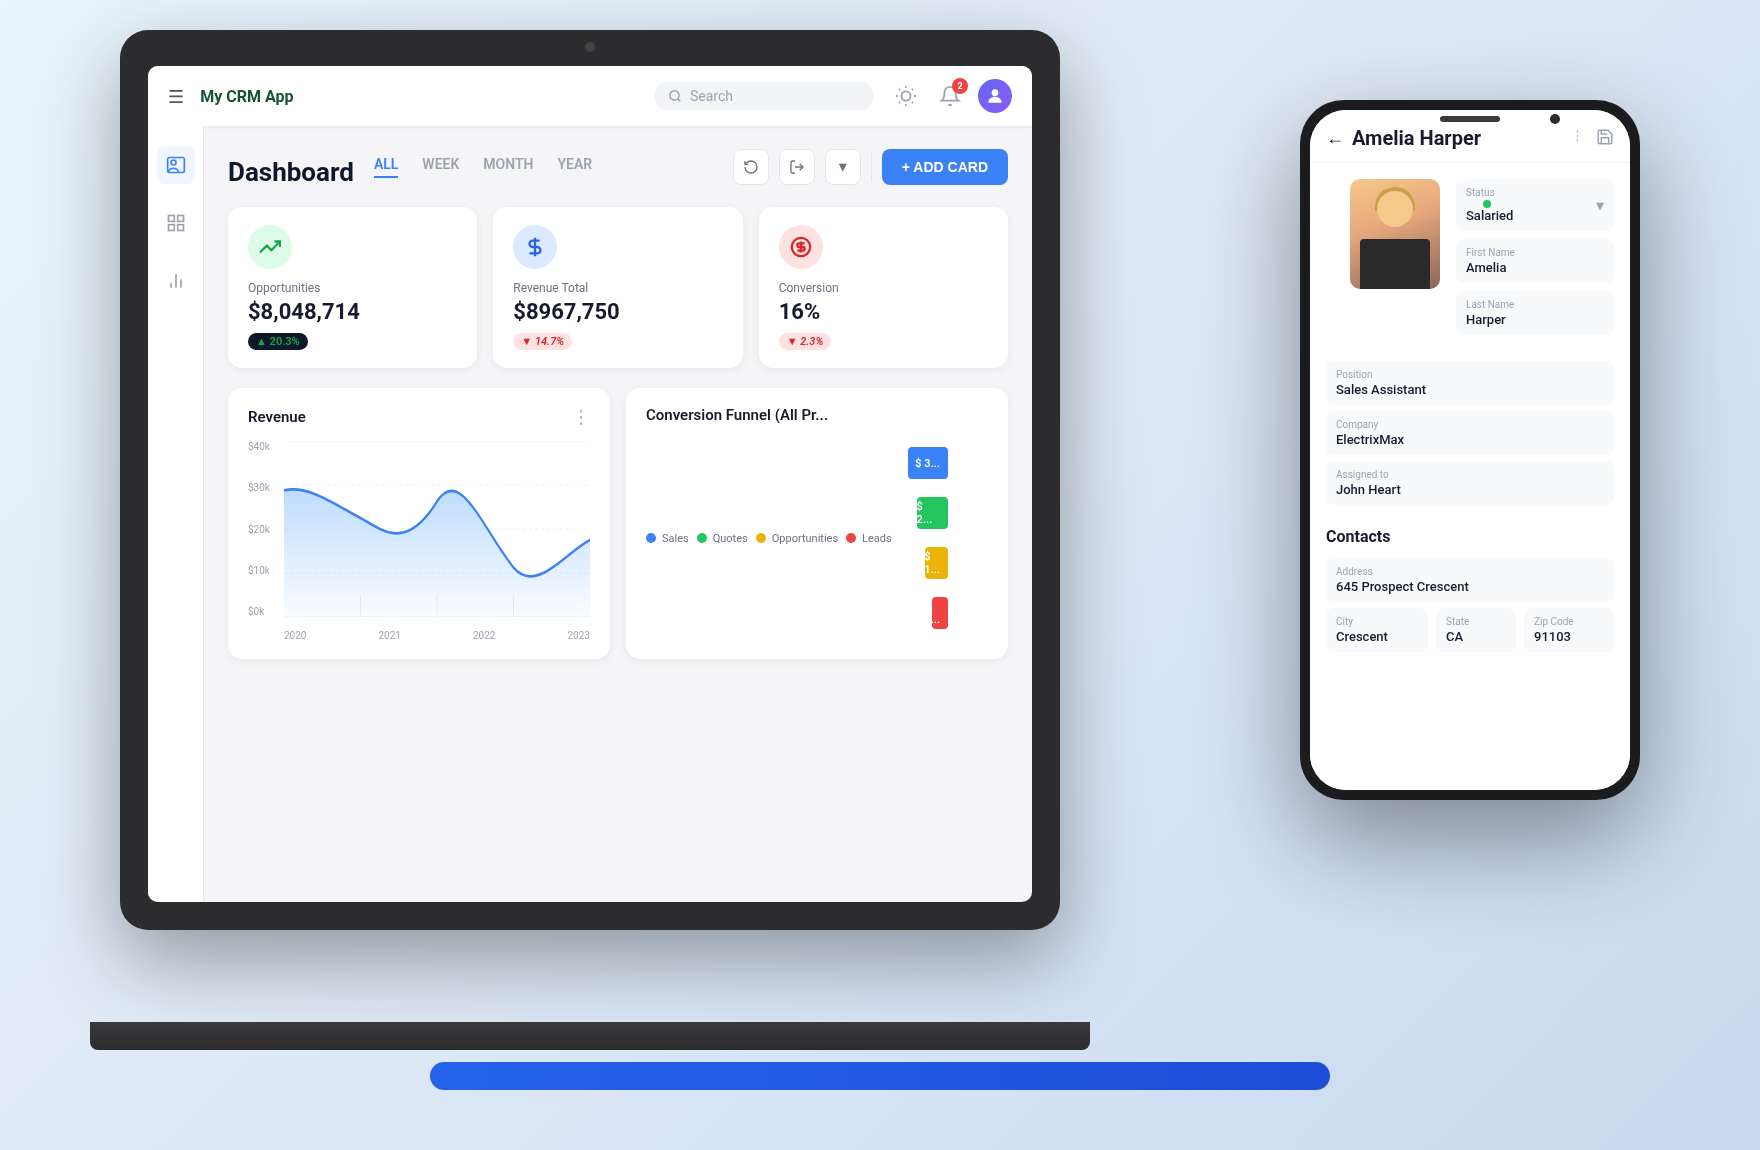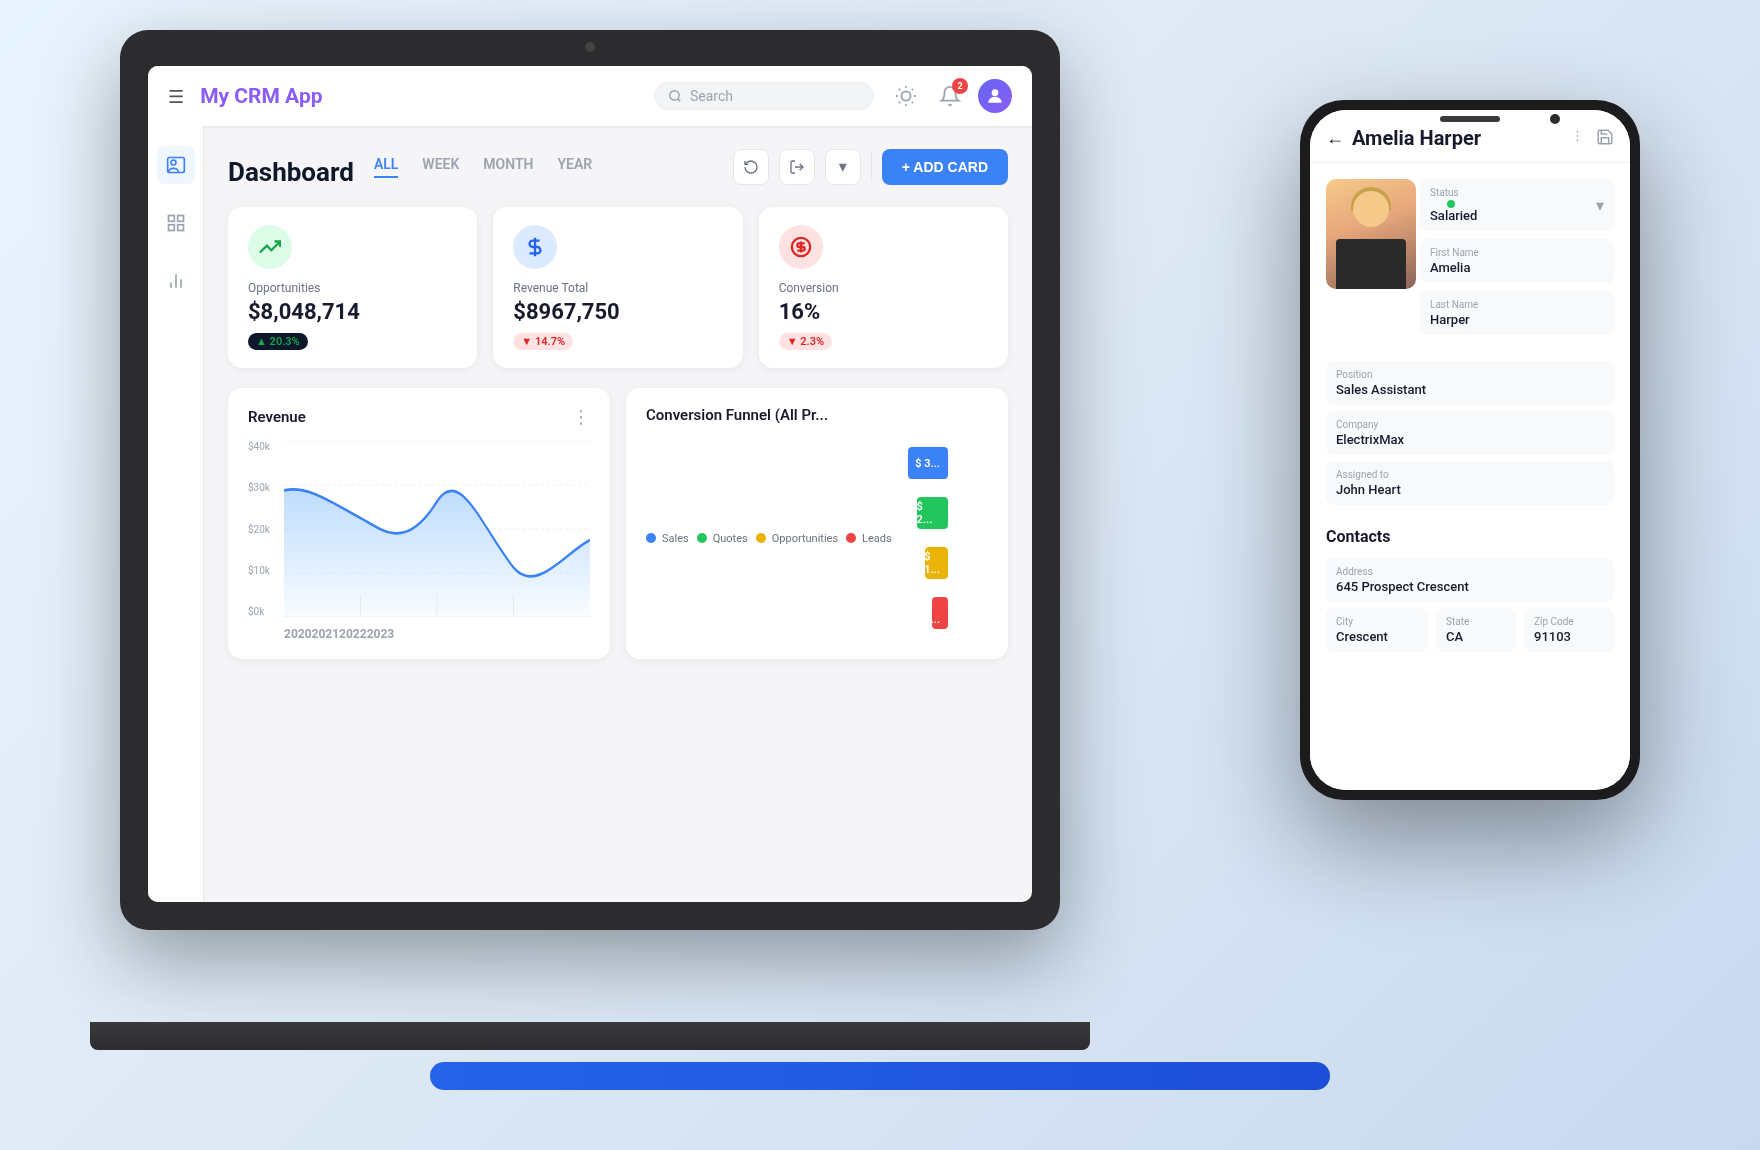--- a/index.html
+++ b/index.html
@@ -101,23 +101,23 @@
       gap: 16px;
     }
 
     .hamburger-icon {
       font-size: 18px;
       color: #555;
       cursor: pointer;
     }
 
     .app-title {
-      font-size: 21px;
+      font-size: 16px;
       font-weight: 700;
-      color: #8b5cf6;
+      color: #14532d;
       flex: 1;
     }
 
     .search-box {
       display: flex;
       align-items: center;
       background: #f3f4f6;
       border-radius: 20px;
       padding: 6px 14px;
       gap: 8px;
@@ -350,21 +350,21 @@
       display: inline-flex;
       align-items: center;
       gap: 3px;
       font-size: 11px;
       font-weight: 600;
       padding: 2px 8px;
       border-radius: 10px;
     }
 
     .stat-badge.up { background: #0f172a; color: #16a34a; }
-    .stat-badge.down { background: #fee2e2; color: #dc2626; }
+    .stat-badge.down { background: #fee2e2; color: #dc2626; font-style: italic; }
 
     
     .charts-row {
       display: grid;
       grid-template-columns: 1fr 1fr;
       gap: 16px;
     }
 
     .chart-card {
       background: white;
@@ -417,23 +417,23 @@
       top: 0;
       bottom: 24px;
     }
 
     .x-axis-labels {
       position: absolute;
       left: 36px;
       right: 0;
       bottom: 0;
       display: flex;
-      font-size: 12px;
+      justify-content: space-between;
+      font-size: 10px;
       color: #9ca3af;
-      font-weight: bold;
     }
 
     
     .funnel-chart {
       position: relative;
       height: 200px;
       display: flex;
       gap: 16px;
     }
 
@@ -567,22 +567,23 @@
       gap: 12px;
       color: #9ca3af;
     }
 
     .contact-info {
       padding: 16px;
     }
 
     .profile-section {
       display: flex;
-      gap: 4px;
+      gap: 16px;
       margin-bottom: 20px;
+      margin-left: 24px;
     }
 
     
     .avatar-silhouette {
       width: 90px;
       height: 110px;
       background: linear-gradient(160deg, #f5c98a 0%, #e8a87c 40%, #8b6558 100%);
       border-radius: 10px;
       position: relative;
       overflow: hidden;

